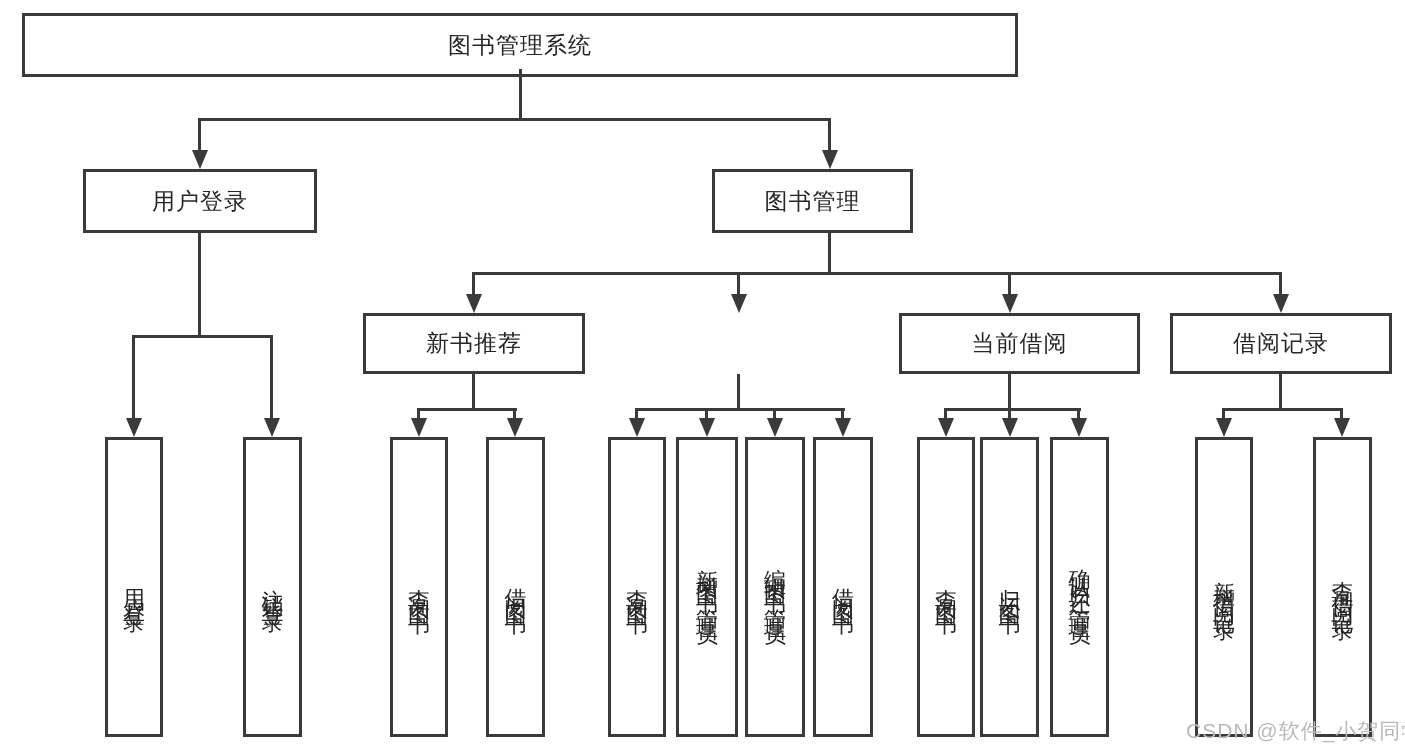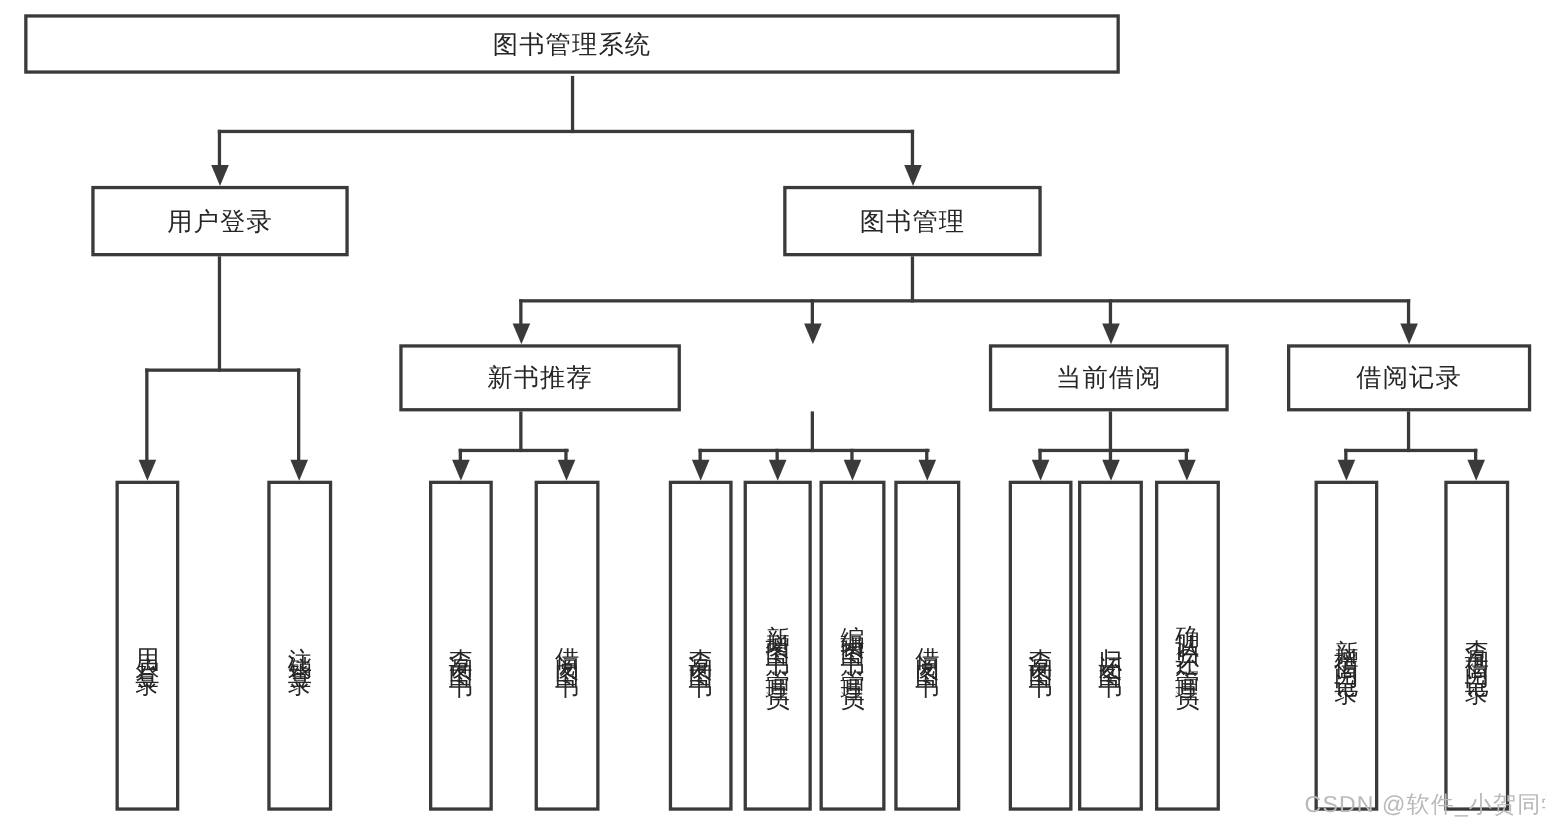--- a/index.html
+++ b/index.html
@@ -55,35 +55,35 @@
     letter-spacing: 1px;
     z-index: 10;
     white-space: nowrap;
   }
 </style>
 </head>
 <body>
 
 <div class="canvas">
 
-  <div class="node hnode" style="left:22px; top:13px; width:996px; height:54px;font-family:Liberation Serif, serif;">
+  <div class="node hnode" style="left:22px; top:13px; width:996px; height:64px;font-family:Liberation Serif, serif;">
     <span>图书管理系统</span>
   </div>
 
   <div class="vl" style="left:519px; top:69px; height:52px;"></div>
   <div class="hl" style="left:198px; top:118px; width:633px;"></div>
   <div class="vl" style="left:198px; top:118px; height:34px;"></div>
   <div class="arr" style="left:192px; top:150px;"></div>
   <div class="vl" style="left:828px; top:118px; height:34px;"></div>
   <div class="arr" style="left:822px; top:150px;"></div>
 
   <div class="node hnode" style="left:83px; top:169px; width:234px; height:64px;">
     <span>用户登录</span>
   </div>
-  <div class="node hnode" style="left:712px; top:169px; width:235px; height:64px;">
+  <div class="node hnode" style="left:712px; top:169px; width:201px; height:64px;">
     <span>图书管理</span>
   </div>
 
   <div class="vl" style="left:198px; top:233px; height:105px;"></div>
   <div class="hl" style="left:132px; top:335px; width:141px;"></div>
   <div class="vl" style="left:132px; top:335px; height:85px;"></div>
   <div class="arr" style="left:126px; top:418px;"></div>
   <div class="vl" style="left:270px; top:335px; height:85px;"></div>
   <div class="arr" style="left:264px; top:418px;"></div>
 
@@ -91,24 +91,24 @@
   <div class="hl" style="left:472px; top:272px; width:810px;"></div>
   <div class="vl" style="left:472px; top:272px; height:26px;"></div>
   <div class="arr" style="left:466px; top:294px;"></div>
   <div class="vl" style="left:737px; top:272px; height:26px;"></div>
   <div class="arr" style="left:731px; top:294px;"></div>
   <div class="vl" style="left:1008px; top:272px; height:26px;"></div>
   <div class="arr" style="left:1002px; top:294px;"></div>
   <div class="vl" style="left:1279px; top:272px; height:26px;"></div>
   <div class="arr" style="left:1273px; top:294px;"></div>
 
-  <div class="node hnode" style="left:363px; top:313px; width:256px; height:61px;">
+  <div class="node hnode" style="left:363px; top:313px; width:222px; height:61px;">
     <span>新书推荐</span>
   </div>
-  <div class="node hnode" style="left:899px; top:313px; width:218px; height:61px;">
+  <div class="node hnode" style="left:899px; top:313px; width:241px; height:61px;">
     <span>当前借阅</span>
   </div>
   <div class="node hnode" style="left:1170px; top:313px; width:222px; height:61px;">
     <span>借阅记录</span>
   </div>
 
   <div class="vl" style="left:472px; top:374px; height:37px;"></div>
   <div class="hl" style="left:417px; top:408px; width:100px;"></div>
   <div class="vl" style="left:417px; top:408px; height:14px;"></div>
   <div class="arr" style="left:411px; top:418px;"></div>

